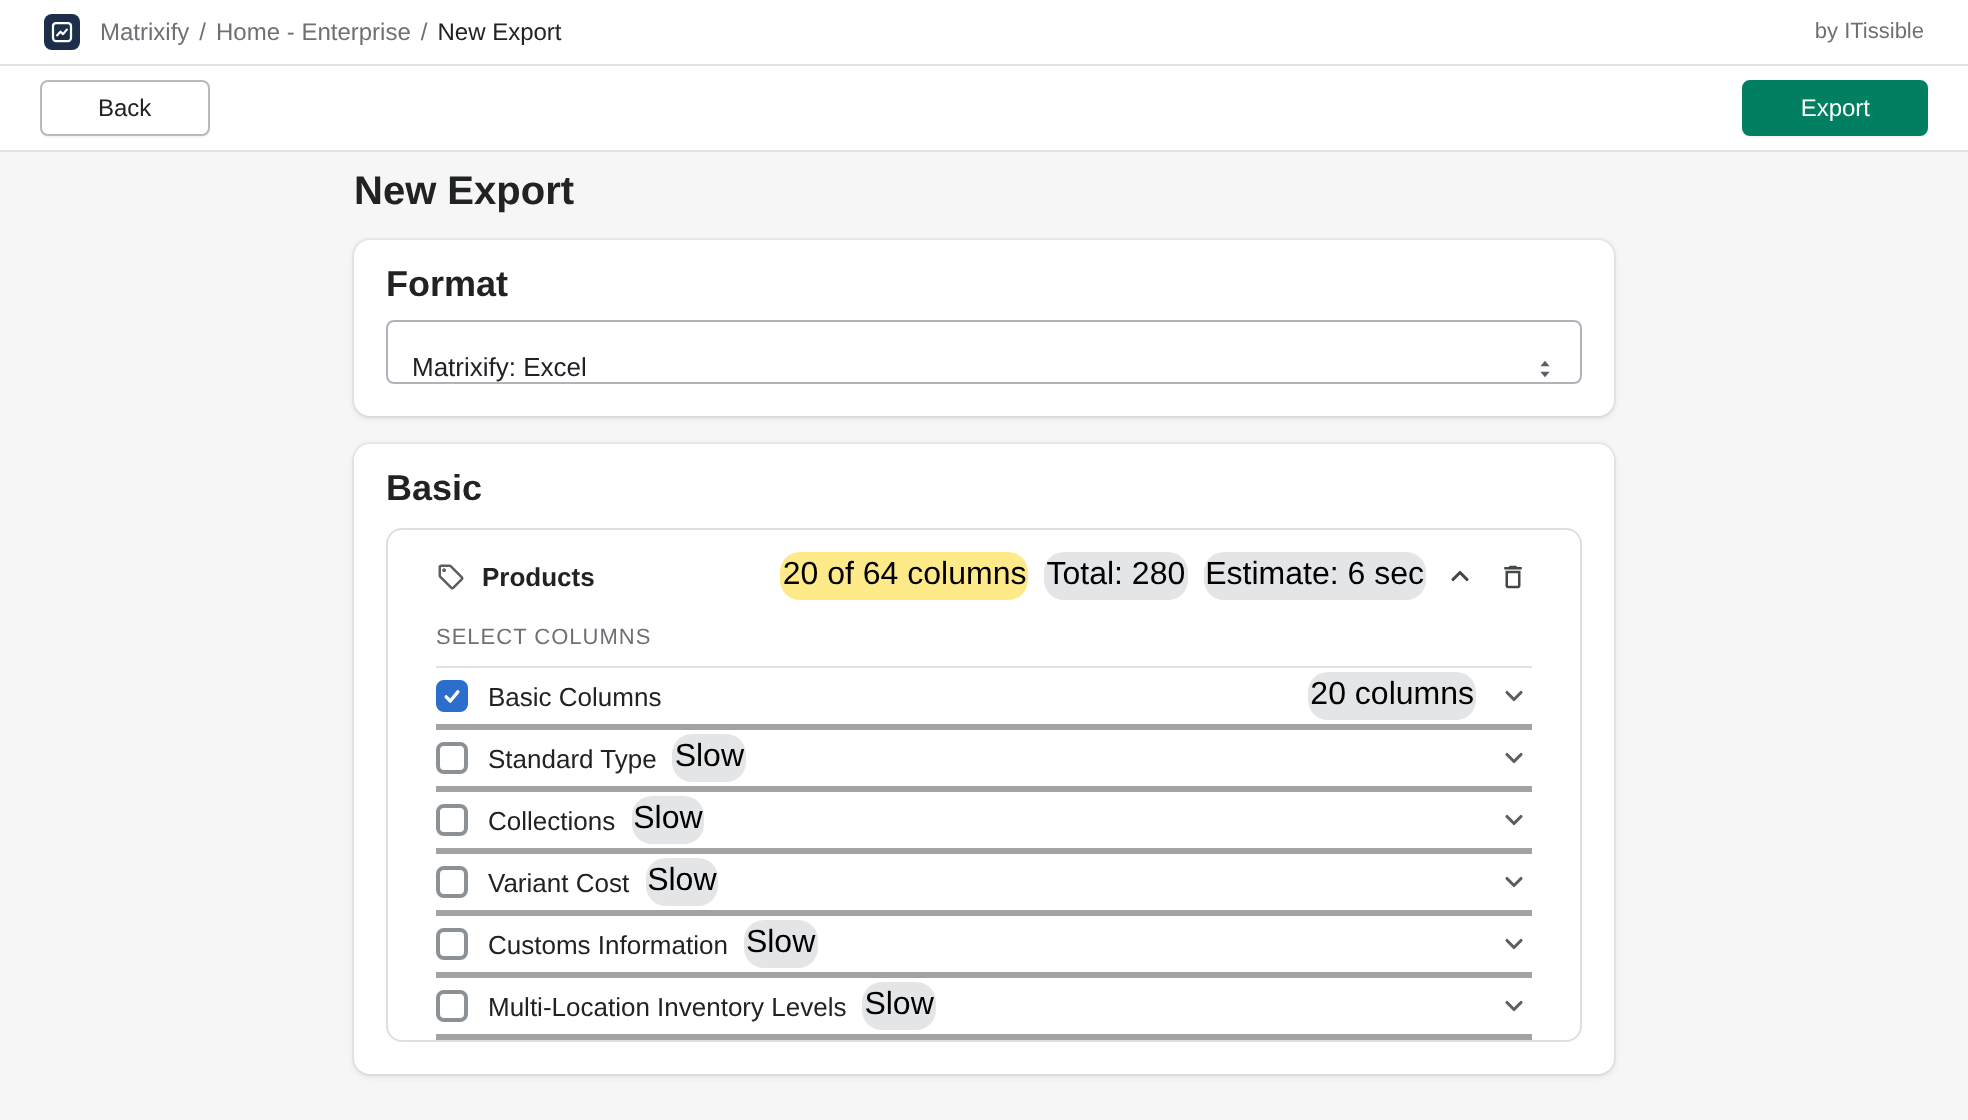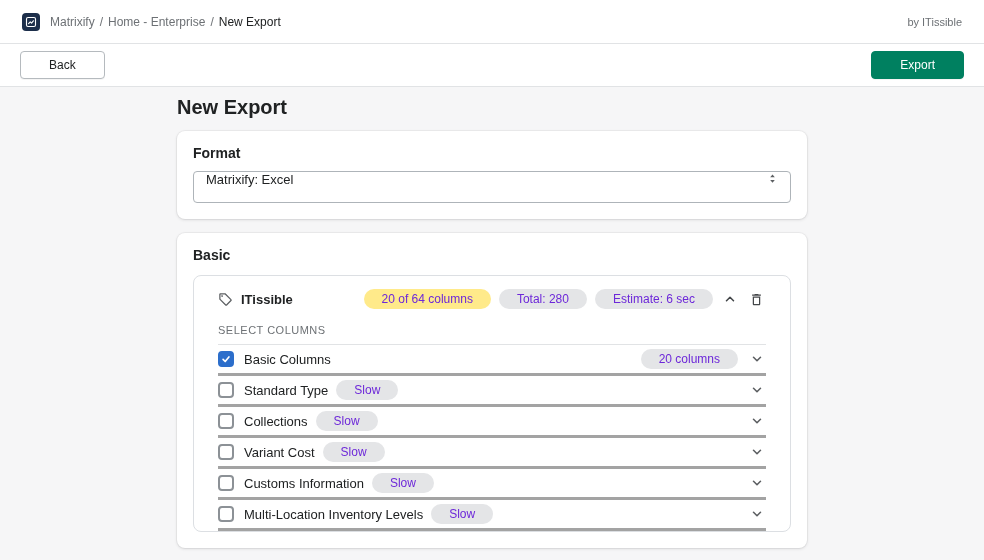--- a/index.html
+++ b/index.html
@@ -4,21 +4,21 @@
 <style>
   html,body{margin:0;padding:0}
   body{
     width:984px;height:560px;overflow:hidden;
     background:#f6f6f7;color:#202223;
     font-family:"Liberation Sans",sans-serif;
     -webkit-font-smoothing:antialiased;
   }
   
   .topbar{
-    height:44px;background:#fff;border-bottom:1px solid #e1e3e5;
+    height:33px;background:#fff;border-bottom:1px solid #e1e3e5;
     display:flex;align-items:center;padding:0 22px;box-sizing:border-box;
   }
   .logo{
     width:18px;height:18px;border-radius:4px;background:#1c2e4a;
     display:inline-flex;align-items:center;justify-content:center;flex:0 0 auto;
   }
   .breadcrumb{margin-left:10px;font-size:12px;color:#6d7175;display:flex;gap:5px;align-items:center}
   .crumb{cursor:pointer}
   .crumb.current{color:#202223;cursor:default}
   .byline{margin-left:auto;font-size:11px;color:#6d7175}
@@ -34,40 +34,40 @@
   }
   .btn.primary{margin-left:auto;background:#008060;border-color:#008060;color:#ffffff;font-weight:500}
   
   .content{width:630px;margin:0 auto;padding-top:8px}
   .page-title{font-size:20px;font-weight:700;margin:0 0 12px;line-height:24px}
   .card{
     background:#fff;border-radius:8px;
     box-shadow:0 0 0 1px rgba(63,63,68,.05),0 1px 3px rgba(63,63,68,.15);
     padding:14px 16px 16px;margin-bottom:14px;
   }
-  .card-title{font-size:14px;font-weight:600;margin:0;line-height:16px}
+  .card-title{font-size:18px;font-weight:600;margin:0;line-height:16px}
   .select{
     margin-top:10px;height:32px;border:1px solid #aeb4b9;border-radius:4px;
-    display:flex;align-items:flex-start;justify-content:space-between;
+    display:flex;align-items:flex-end;justify-content:space-between;
     padding:0 12px;font-size:13px;cursor:pointer;background:#fff;box-sizing:border-box;
   }
   .card-head{display:flex;align-items:center;justify-content:space-between}
   .select-sheets{
     display:inline-flex;align-items:center;gap:6px;font-size:12px;
     padding:5px 10px;border:1px solid #aeb4b9;border-radius:4px;background:#fff;
     font-family:inherit;cursor:pointer;color:#202223;
   }
   
   .sheet-panel{margin-top:12px;border:1px solid #dcdfe3;border-radius:8px;padding:12px 24px 0;overflow:hidden}
   .sheet-head{display:flex;align-items:center;height:22px}
   .sheet-name{font-weight:600;font-size:13px;margin-left:8px}
   .sheet-badges{margin-left:auto;display:flex;align-items:center;gap:8px}
   .badge{
-    font-size:12px;line-height:1;padding:4px 18px;border-radius:10px;
-    background:#e4e5e7;color:#6d28d9;white-space:nowrap;
+    font-size:16px;line-height:1;padding:4px 1px;border-radius:10px;
+    background:#e4e5e7;color:#000000;white-space:nowrap;
   }
   .badge.yellow{background:#ffea8a}
   .badge.slow{margin-left:8px}
   .iconbtn{background:none;border:none;padding:2px;cursor:pointer;display:inline-flex;align-items:center;font-family:inherit}
   .select-columns-label{margin-top:14px;font-size:11px;letter-spacing:.5px;color:#6d7175;padding-bottom:8px}
   .rows{border-top:1px solid #e1e3e5}
   .row{height:31px;display:flex;align-items:center;border-bottom:3px solid #a3a3a3;box-sizing:border-box}
   .checkbox{
     width:16px;height:16px;border:2px solid #8c9196;border-radius:4px;box-sizing:border-box;
     display:inline-flex;align-items:center;justify-content:center;background:#fff;cursor:pointer;flex:0 0 auto;
@@ -119,21 +119,21 @@
   <section class="card">
     <div class="card-head">
       <h2 class="card-title">Basic</h2>
     </div>
 
     <div class="sheet-panel">
       <div class="sheet-head">
         <svg width="15" height="15" viewBox="0 0 24 24" fill="#5c5f62">
           <path d="M21.41 11.58l-9-9C12.05 2.22 11.55 2 11 2H4c-1.1 0-2 .9-2 2v7c0 .55.22 1.05.59 1.42l9 9c.36.36.86.58 1.41.58.55 0 1.05-.22 1.41-.59l7-7c.37-.36.59-.86.59-1.41 0-.55-.22-1.06-.59-1.42zM13 20.01L4 11V4h7v-.01l9 9-7 7.02zM6.5 5C7.33 5 8 5.67 8 6.5S7.33 8 6.5 8 5 7.33 5 6.5 5.67 5 6.5 5z"></path>
         </svg>
-        <span class="sheet-name">ITissible</span>
+        <span class="sheet-name">Products</span>
         <div class="sheet-badges">
           <span class="badge yellow">20 of 64 columns</span>
           <span class="badge">Total: 280</span>
           <span class="badge">Estimate: 6 sec</span>
           <button class="iconbtn">
             <svg width="14" height="14" viewBox="0 0 16 16" fill="none" stroke="#44474a" stroke-width="1.8" stroke-linecap="round" stroke-linejoin="round">
                 <path d="M4 10l4-4 4 4"></path>
               </svg>
           </button>
           <button class="iconbtn">

